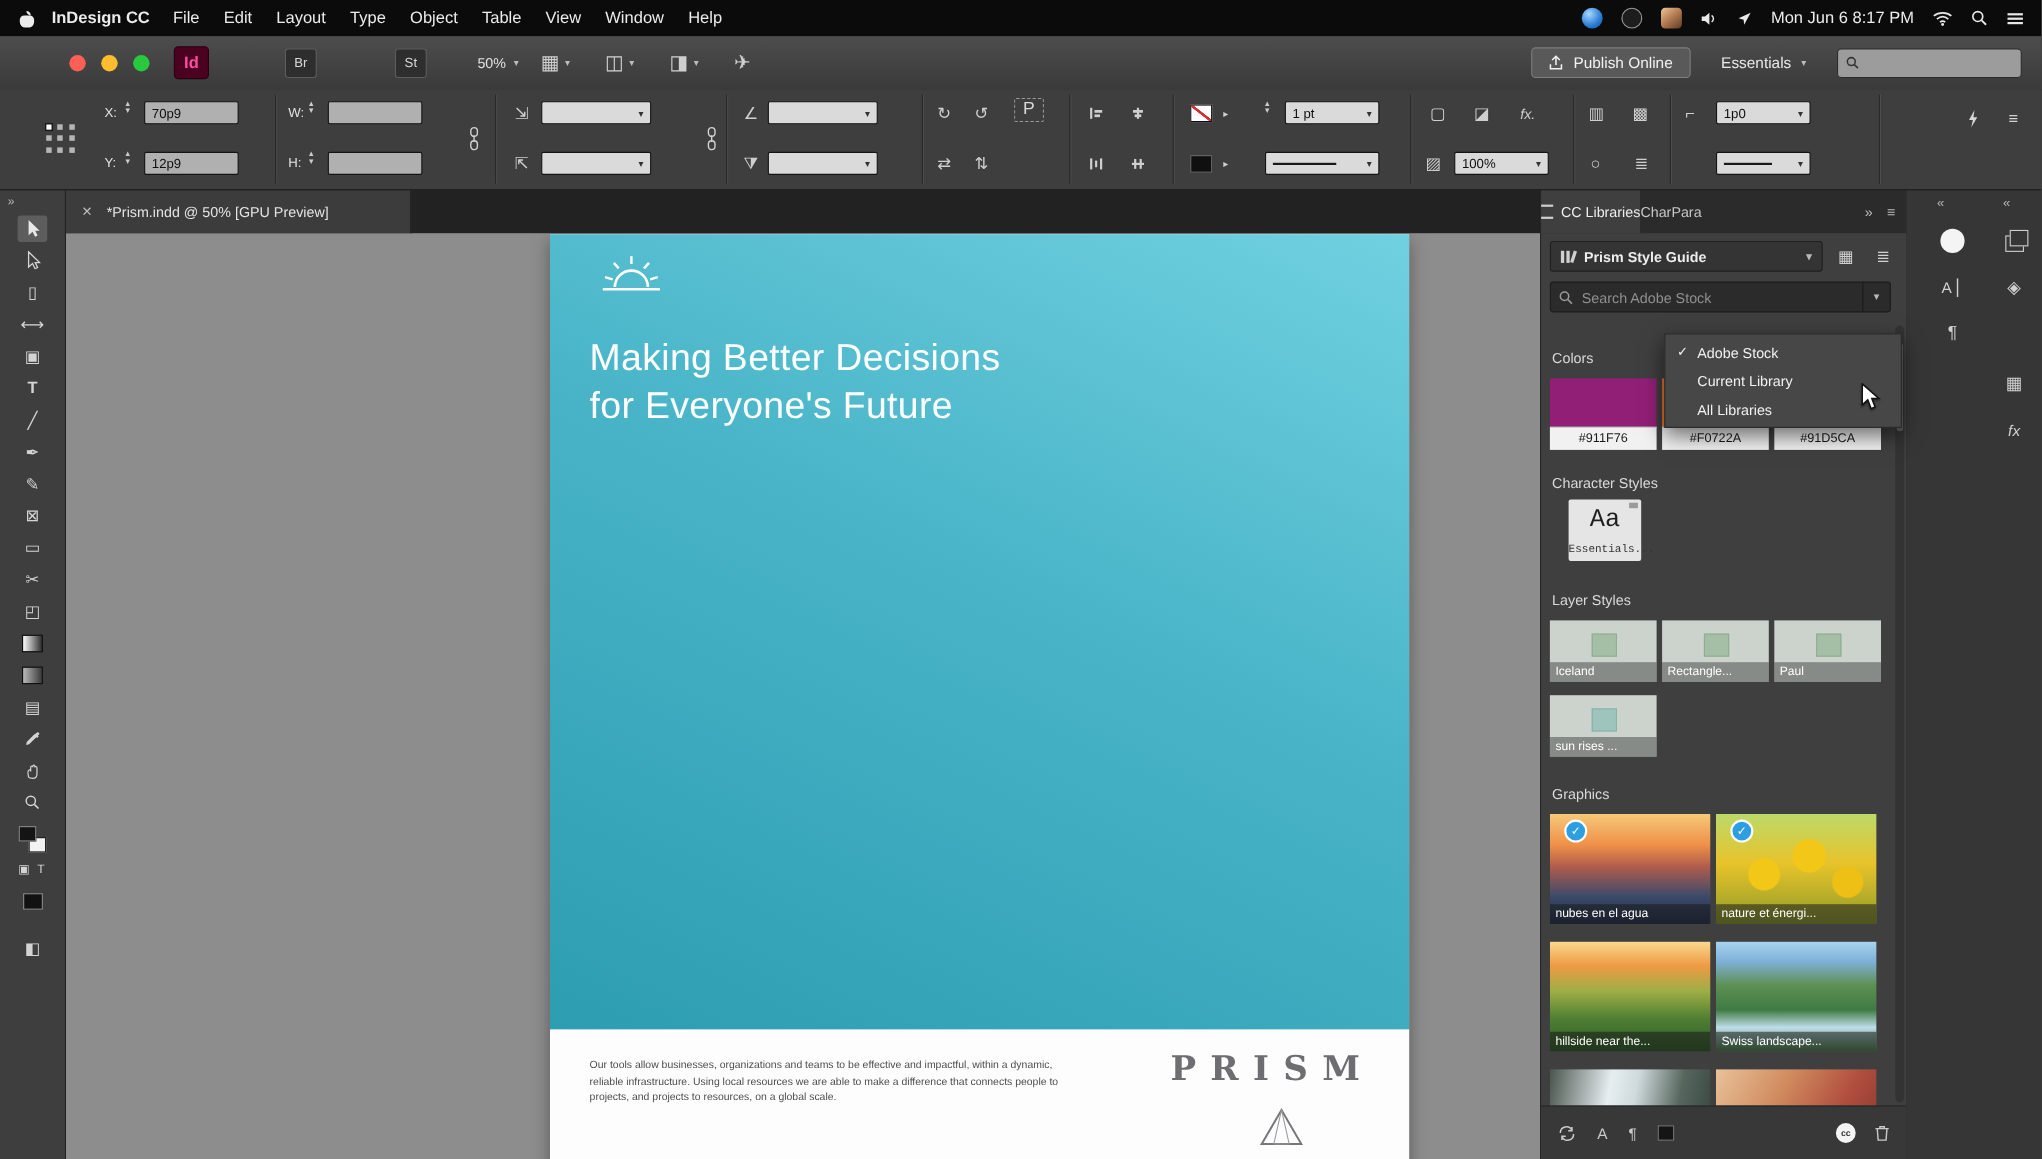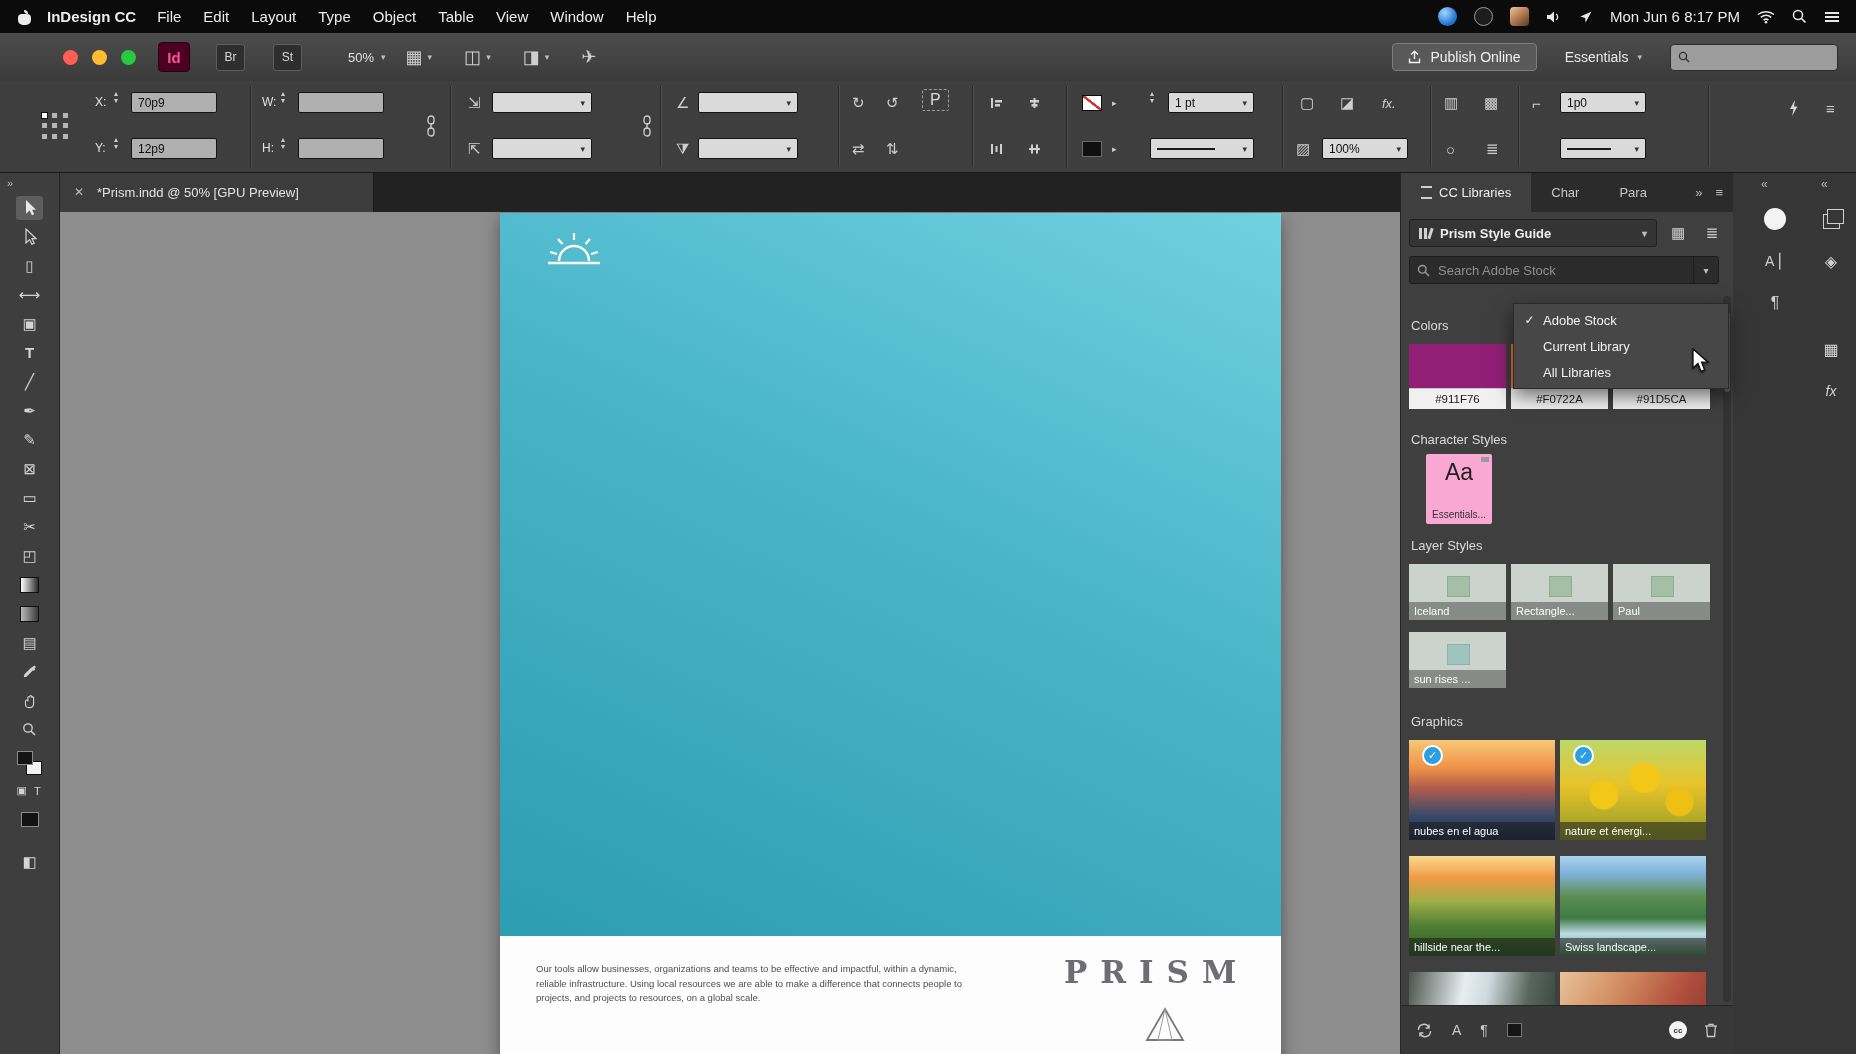--- a/index.html
+++ b/index.html
@@ -16,21 +16,21 @@
   .orb{width:19px;height:19px;border-radius:50%;}
   .orb-globe{background:radial-gradient(circle at 35% 30%,#a5d8ff,#2a7bd4 60%,#0f4f9e);}
   .orb-cc{background:#1d1d1f;border:1.5px solid #9a9a9a;box-sizing:border-box;}
   .orb-avatar{border-radius:4px;background:linear-gradient(140deg,#ecc79b 0%,#b98055 45%,#5c3a22 100%);}
   svg.mi{display:block;}
   
   .toolbar{position:absolute;top:33px;left:0;right:0;height:48px;background:linear-gradient(#4d4d4d,#3a3a3a);border-bottom:1px solid #1c1c1c;display:flex;align-items:center;z-index:50;padding-left:44px;}
   .lights{display:flex;gap:14px;padding:0 22px 0 19px;}
   .light{width:15px;height:15px;border-radius:50%;}
   .id-badge{width:30px;height:28px;background:#4a0220;border:1px solid #2a0112;border-radius:4px;color:#ff4ea1;font-weight:bold;font-size:15px;display:flex;align-items:center;justify-content:center;margin-right:26px;}
-  .tb-sq{width:27px;height:25px;background:#2e2e2e;border:1px solid #5d5d5d;border-radius:3px;color:#d8d8d8;font-size:12px;display:flex;align-items:center;justify-content:center;margin-right:28px;}
+  .tb-sq{width:27px;height:25px;background:#2e2e2e;border:1px solid #5d5d5d;border-radius:3px;color:#d8d8d8;font-size:12px;display:flex;align-items:center;justify-content:center;margin-right:28px;margin-left:43px;}
   .tb-zoom{display:flex;align-items:center;gap:7px;color:#e0e0e0;font-size:13px;margin:0 20px 0 18px;}
   .tb-icon{color:#cfcfcf;font-size:18px;display:flex;align-items:center;gap:5px;margin-right:32px;}
   .tb-caret{font-size:9px;color:#bdbdbd;}
   .tb-right{margin-left:auto;display:flex;align-items:center;gap:28px;padding-right:18px;}
   .publish-btn{display:flex;align-items:center;gap:9px;background:#595959;border:1px solid #7d7d7d;border-radius:4px;color:#f1f1f1;font-size:14px;padding:5px 15px;}
   .workspace{display:flex;align-items:center;gap:9px;color:#e8e8e8;font-size:14px;}
   .tb-search{width:152px;height:25px;background:#9c9c9c;border:1px solid #2c2c2c;border-radius:4px;display:flex;align-items:center;padding:0 7px;gap:6px;}
   .tb-search input{flex:1;min-width:0;background:transparent;border:none;outline:none;font-size:12px;color:#222;}
   
   .cpanel{position:absolute;top:81px;left:0;right:0;height:91px;background:#3e3e3e;border-bottom:1px solid #191919;z-index:50;color:#ddd;}
@@ -72,41 +72,41 @@
   .page-art{position:absolute;left:0;top:0;right:0;height:723px;background:linear-gradient(205deg,#70d1e0 0%,#49b4c8 45%,#2d9db1 100%);}
   .headline{position:absolute;left:36px;top:90px;color:#fff;font-size:34px;font-weight:300;line-height:44px;letter-spacing:.3px;}
   .sun{position:absolute;left:38px;top:6px;}
   .page-foot{position:absolute;left:0;top:723px;right:0;bottom:0;background:#fdfdfd;}
   .foot-text{position:absolute;left:36px;top:26px;width:452px;font-size:9.5px;line-height:1.55;color:#4d4d4d;}
   .brand{position:absolute;left:564px;top:18px;font-family:"DejaVu Serif",serif;font-weight:bold;font-size:31px;letter-spacing:13px;color:#6e6e72;}
   .prism-tri{position:absolute;left:644px;top:70px;}
   
   .panel{position:absolute;top:172px;left:1400px;width:332px;bottom:0;background:#3f3f3f;z-index:25;border-left:1px solid #262626;}
   .p-header{position:absolute;top:0;left:0;right:0;height:40px;background:#2b2b2b;display:flex;align-items:stretch;color:#c6c6c6;font-size:13px;}
-  .p-tab{display:flex;align-items:center;gap:7px;padding:0 20px;white-space:nowrap;}
+  .p-tab{display:flex;align-items:center;gap:7px;padding:0 0;white-space:nowrap;}
   .p-tab.active{background:#3f3f3f;color:#ededed;}
   .p-tabicon{display:inline-block;width:11px;height:9px;border-top:2px solid #cfcfcf;border-bottom:2px solid #cfcfcf;}
   .p-hicons{margin-left:auto;display:flex;align-items:center;gap:13px;padding-right:10px;color:#bbb;font-size:13px;}
   .lib-row{position:absolute;top:46px;left:8px;right:8px;height:30px;display:flex;align-items:center;gap:8px;}
   .lib-select{flex:1;height:28px;background:#343434;border:1px solid #1f1f1f;border-radius:3px;display:flex;align-items:center;gap:8px;padding:0 9px;color:#ededed;font-size:13px;font-weight:bold;box-sizing:border-box;}
   .lib-select .lcaret{margin-left:auto;font-size:10px;color:#bbb;}
   .lib-ic{display:inline-flex;gap:2px;}
   .lib-ic i{width:3px;height:11px;background:#cfcfcf;display:inline-block;}
   .lib-ic i:last-child{transform:rotate(18deg);}
   .view-btn{width:26px;height:24px;display:flex;align-items:center;justify-content:center;color:#d0d0d0;font-size:15px;}
   .search-row{position:absolute;top:84px;left:8px;right:14px;height:28px;background:#2b2b2b;border:1px solid #1c1c1c;border-radius:3px;display:flex;align-items:center;padding:0 0 0 7px;gap:6px;box-sizing:border-box;}
   .search-row input{flex:1;min-width:0;background:transparent;border:none;outline:none;color:#cfcfcf;font-size:13px;}
   .search-row input::placeholder{color:#8f8f8f;}
   .scope-btn{width:24px;align-self:stretch;display:flex;align-items:center;justify-content:center;color:#bbb;font-size:10px;border-left:1px solid #1c1c1c;}
   .p-body{position:absolute;top:122px;left:0;right:0;bottom:48px;overflow:hidden;}
   .sec-title{position:absolute;left:10px;color:#d9d9d9;font-size:13px;}
   .sw-item{position:absolute;width:97px;}
   .sw-chip{height:44px;}
   .sw-hex{height:20px;background:#f1f1f1;color:#1a1a1a;font-size:11.5px;display:flex;align-items:center;justify-content:center;border-top:1px solid #c9c9c9;}
-  .aa-card{position:absolute;left:25px;top:160px;width:66px;height:70px;background:#f9a8d4;border-radius:2px;}
+  .aa-card{position:absolute;left:25px;top:160px;width:66px;height:56px;background:#e5e5e5;border-radius:2px;font-family:Liberation Mono, monospace;}
   .aa-prev{position:absolute;left:0;right:0;top:5px;text-align:center;font-size:23px;color:#1f1f1f;}
   .aa-label{position:absolute;left:0;right:0;bottom:4px;text-align:center;font-size:10px;color:#333;}
   .aa-badge{position:absolute;right:3px;top:3px;width:8px;height:5px;background:#9a9a9a;}
   .ls-item{position:absolute;width:97px;height:56px;background:#ccd2cc;}
   .ls-chip{position:absolute;left:38px;top:12px;width:21px;height:19px;background:#a4bfa6;border:1px solid #8fae91;}
   .ls-label{position:absolute;left:0;right:0;bottom:0;height:18px;background:rgba(40,40,40,.42);color:#fff;font-size:11px;display:flex;align-items:center;padding:0 5px;white-space:nowrap;overflow:hidden;}
   .g-item{position:absolute;width:146px;height:100px;overflow:hidden;}
   .ph{position:absolute;inset:0;}
   .g-label{position:absolute;left:0;right:0;bottom:0;height:18px;background:rgba(25,25,25,.55);color:#fff;font-size:11px;display:flex;align-items:center;padding:0 5px;white-space:nowrap;overflow:hidden;}
   .g-check{position:absolute;left:13px;top:5px;width:17px;height:17px;border-radius:50%;background:#2d9fe0;color:#fff;font-size:11px;display:flex;align-items:center;justify-content:center;border:2px solid #fff;box-sizing:content-box;}
@@ -470,20 +470,24 @@
       <div class="page-art">
         <svg class="sun" width="72" height="62" viewBox="0 0 72 62">
           <path d="M21 42 A15 15 0 0 1 51 42" stroke="#fff" stroke-width="2.4" fill="none"></path>
           <line x1="36" y1="14" x2="36" y2="21" stroke="#fff" stroke-width="2.2"></line>
           <line x1="20" y1="20" x2="24.5" y2="25" stroke="#fff" stroke-width="2.2"></line>
           <line x1="52" y1="20" x2="47.5" y2="25" stroke="#fff" stroke-width="2.2"></line>
           <line x1="12" y1="33" x2="19" y2="35" stroke="#fff" stroke-width="2.2"></line>
           <line x1="60" y1="33" x2="53" y2="35" stroke="#fff" stroke-width="2.2"></line>
           <line x1="10" y1="44" x2="62" y2="44" stroke="#fff" stroke-width="2.4"></line>
         </svg>
+        <div class="headline">
+          <div>Making Better Decisions</div>
+          <div>for Everyone's Future</div>
+        </div>
       </div>
       <div class="page-foot">
         <div class="foot-text">Our tools allow businesses, organizations and teams to be effective and impactful, within a dynamic, reliable infrastructure. Using local resources we are able to make a difference that connects people to projects, and projects to resources, on a global scale.</div>
         <div class="brand">PRISM</div>
         <svg class="prism-tri" width="42" height="38" viewBox="0 0 42 38">
           <path d="M21 3 L39 34 L3 34 Z" stroke="#77777b" stroke-width="1.8" fill="none"></path>
           <path d="M21 3 L14 34 M21 3 L28 34 M14 34 L28 34" stroke="#9a9a9e" stroke-width="1" fill="none"></path>
         </svg>
       </div>
     </div>

